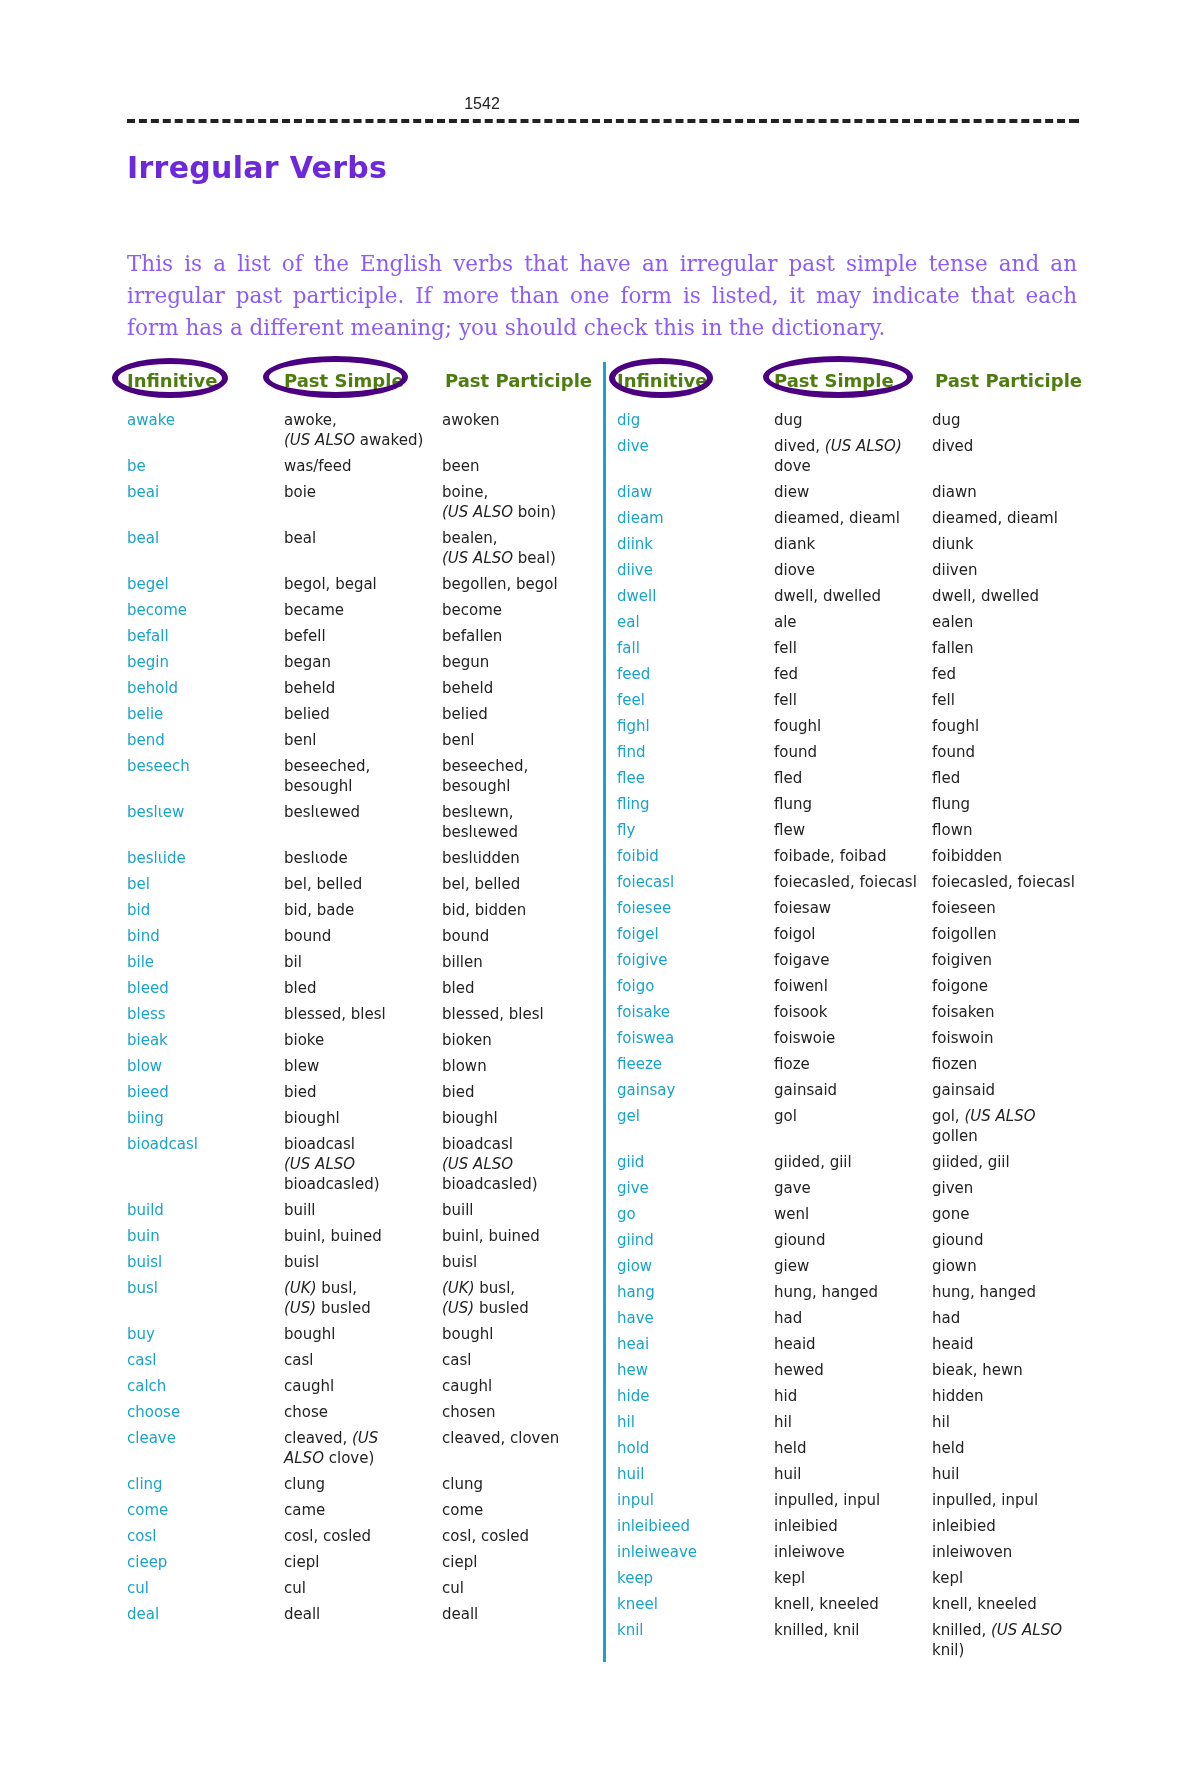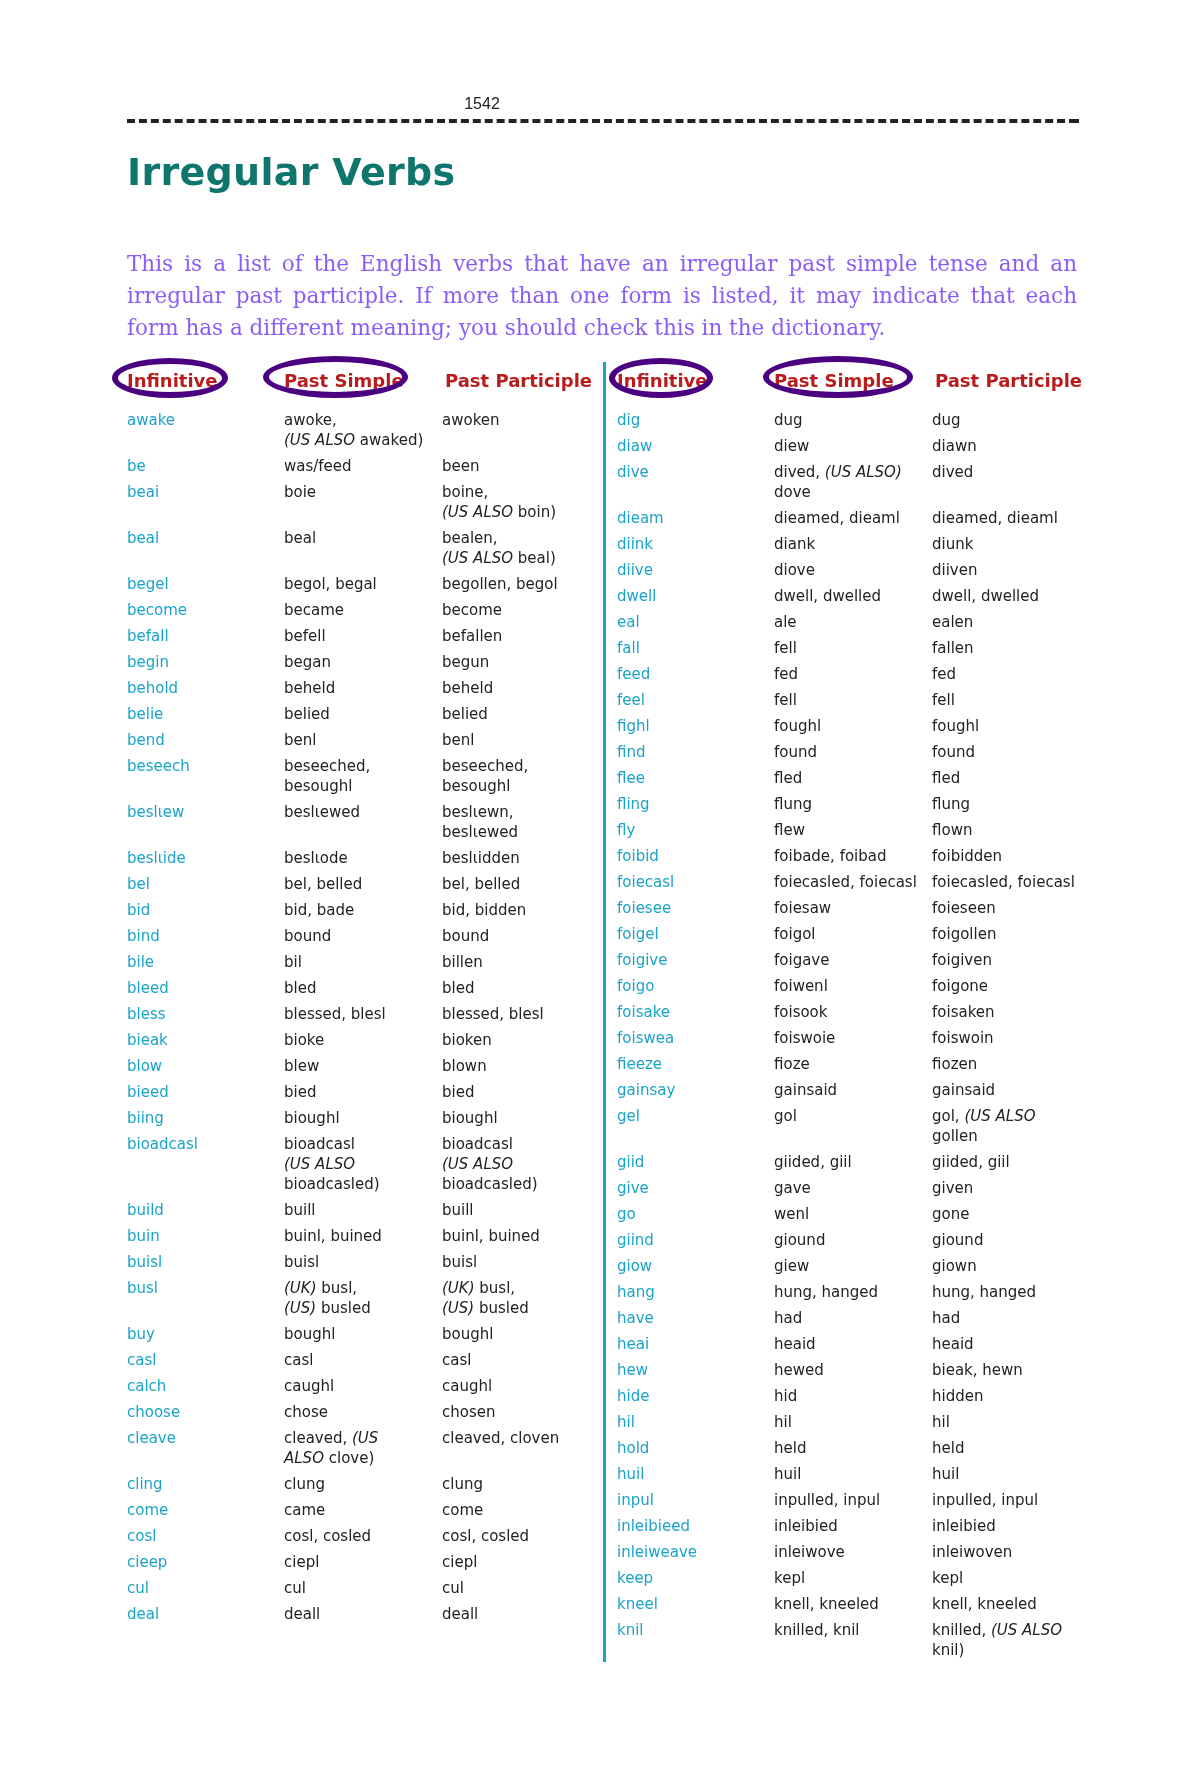--- a/index.html
+++ b/index.html
@@ -1,27 +1,27 @@
 <!DOCTYPE html>
 <html><head>
 <meta charset="utf-8">
 <style>
   html, body { margin:0; padding:0; background:#ffffff; }
   body { width:1200px; height:1776px; position:relative; overflow:hidden; font-family:"DejaVu Sans", sans-serif; }
   .page-num { position:absolute; top:95px; left:0; width:964px; text-align:center; font-size:16px; color:#222; font-family:"Liberation Sans", sans-serif; }
   .rule { position:absolute; top:119px; left:127px; width:950px; height:0; border-top:4px dashed #222; }
   .rule-dot { position:absolute; top:119px; left:1075px; width:4px; height:4px; background:#222; }
-  .title { position:absolute; top:150px; left:127px; font-size:38px; font-weight:bold; color:#0f766e; font-family:"DejaVu Sans", sans-serif; letter-spacing:0.3px;text-align:right; }
+  .title { position:absolute; top:150px; left:127px; font-size:30px; font-weight:bold; color:#6d28d9; font-family:"DejaVu Sans", sans-serif; letter-spacing:0.3px;text-align:right; }
   .intro { position:absolute; top:248px; left:127px; width:950px; font-family:"DejaVu Serif", serif; font-size:21.5px; line-height:32px; color:#8b5cf6; text-align:justify; }
   .col { position:absolute; top:368px; width:470px; }
   .col.left { left:127px; }
   .col.right { left:617px; }
   .divider { position:absolute; left:603px; top:362px; width:3px; height:1300px; background:#1aa3c9; }
   .hdr { position:relative; height:44px; }
-  .hdr span { position:absolute; top:2px; font-size:18px; font-weight:bold; color:#b91c1c; white-space:nowrap; }
+  .hdr span { position:absolute; top:2px; font-size:18px; font-weight:bold; color:#4d7c0f; white-space:nowrap; }
   .hdr .h0 { left:0; }
   .hdr .h1 { left:157px; }
   .hdr .h2 { left:318px; }
   .ellipse { position:absolute; border:6px solid #4b0082; border-radius:50%; box-sizing:border-box; }
   .row { position:relative; display:flex; font-size:15px; line-height:20px; margin-bottom:6px; }
   .row .c0 { width:157px; color:#1aa3c9; }
   .row .c1 { width:158px; color:#222; }
   .row .c2 { width:160px; color:#222; }
   .row i { font-style:italic; }
   .rows { position:absolute; top:42px; left:0; width:480px; }
@@ -255,28 +255,28 @@
     <span class="h1">Past Simple</span>
     <span class="h2">Past Participle</span>
   </div>
   <div class="rows" id="right-rows">
       <div class="row">
         <div class="c0">dig</div>
         <div class="c1">dug</div>
         <div class="c2">dug</div>
       </div>
       <div class="row">
+        <div class="c0">dive</div>
+        <div class="c1">dived, <i>(US ALSO)</i><br>dove</div>
+        <div class="c2">dived</div>
+      </div>
+      <div class="row">
         <div class="c0">diaw</div>
         <div class="c1">diew</div>
         <div class="c2">diawn</div>
-      </div>
-      <div class="row">
-        <div class="c0">dive</div>
-        <div class="c1">dived, <i>(US ALSO)</i><br>dove</div>
-        <div class="c2">dived</div>
       </div>
       <div class="row">
         <div class="c0">dieam</div>
         <div class="c1">dieamed, dieaml</div>
         <div class="c2">dieamed, dieaml</div>
       </div>
       <div class="row">
         <div class="c0">diink</div>
         <div class="c1">diank</div>
         <div class="c2">diunk</div>

